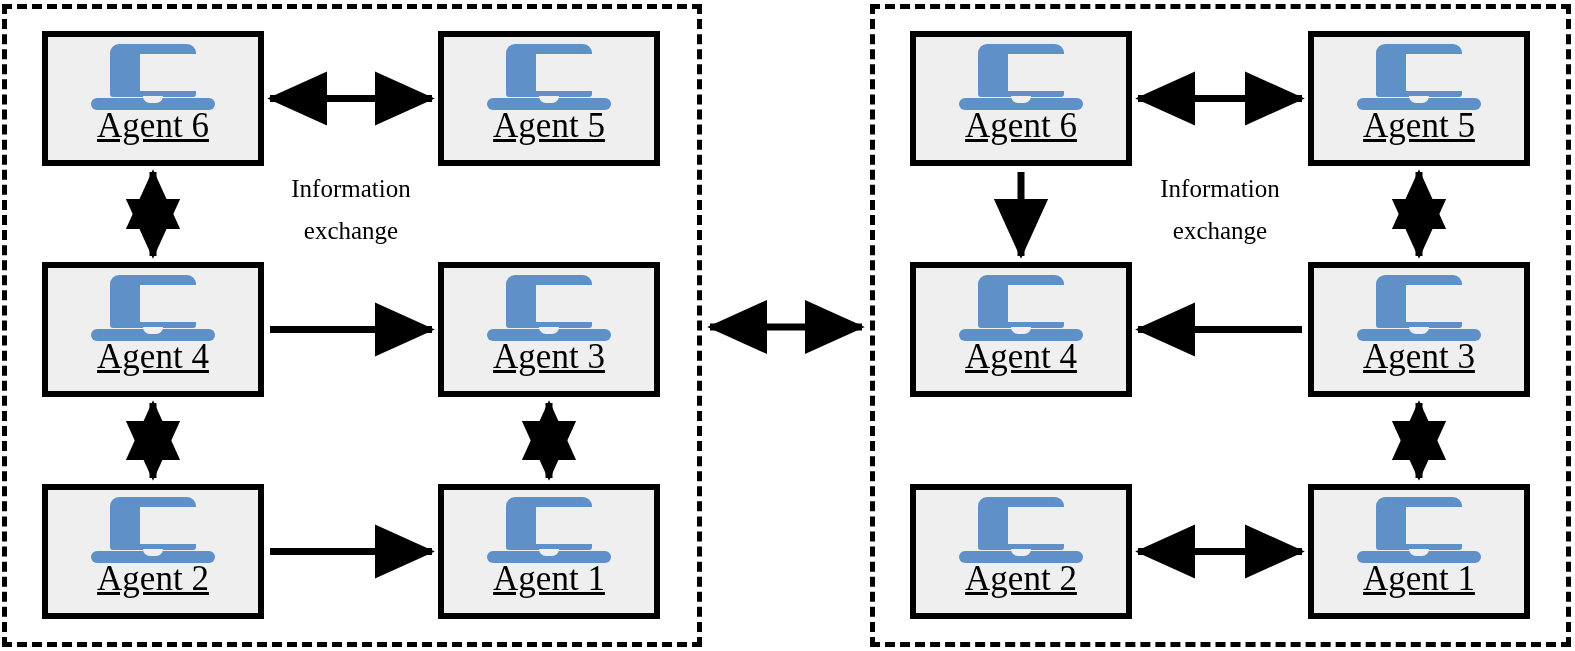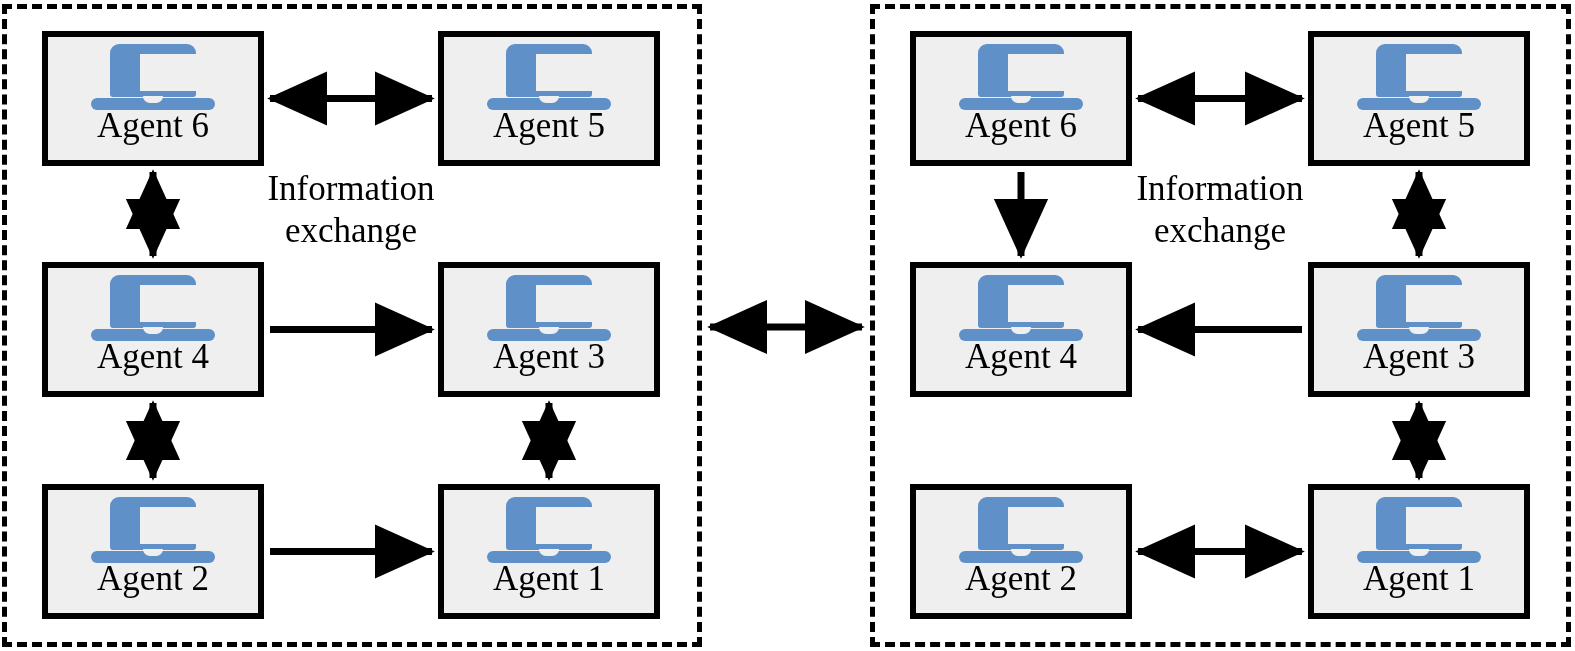--- a/index.html
+++ b/index.html
@@ -4,35 +4,35 @@
 <style>
   html,body{margin:0;padding:0;background:#ffffff;}
   body{width:1575px;height:651px;overflow:hidden;
        font-family:"Liberation Serif","DejaVu Serif",serif;}
   #stage{position:relative;width:1575px;height:651px;background:#fff;}
 
   .panel{position:absolute;border:5px dashed #000;box-sizing:border-box;background:transparent;}
 
   .agent-box{position:absolute;box-sizing:border-box;width:222px;height:135px;
              background:#efefef;border:6px solid #000;
-             display:flex;flex-direction:column;align-items:center;justify-content:flex-start;}
+             display:flex;flex-direction:column;align-items:center;justify-content:flex-start;text-decoration:underline;}
 
   .laptop{position:relative;width:124px;height:66px;margin-top:7px;}
   .lid{position:absolute;left:19px;top:0;width:86px;height:53px;
        background:#5f91c8;border-radius:9px 9px 3px 3px;box-sizing:border-box;}
   .screen{position:absolute;left:30px;top:10px;width:64px;height:37px;background:#efefef;}
   .base{position:absolute;left:0;bottom:0;width:124px;height:12px;
         background:#5f91c8;border-radius:6px;}
   .notch{position:absolute;left:52px;bottom:7px;width:20px;height:7px;
          background:#efefef;border-radius:0 0 7px 7px;}
 
   .agent-label{font-size:35px;line-height:36px;color:#000;margin-top:-2px;
                letter-spacing:0px;white-space:nowrap;}
 
-  .info-label{position:absolute;text-align:center;font-size:35px;line-height:42px;
+  .info-label{position:absolute;text-align:center;font-size:25px;line-height:42px;
               color:#000;white-space:pre-line;}
 
   svg.edges{position:absolute;left:0;top:0;width:1575px;height:651px;pointer-events:none;}
 </style>
 </head>
 <body>
 
 <div id="stage">
 
   <div class="panel" id="panel-left" style="left: 2px; top: 4px; width: 700px; height: 643px;"></div>

